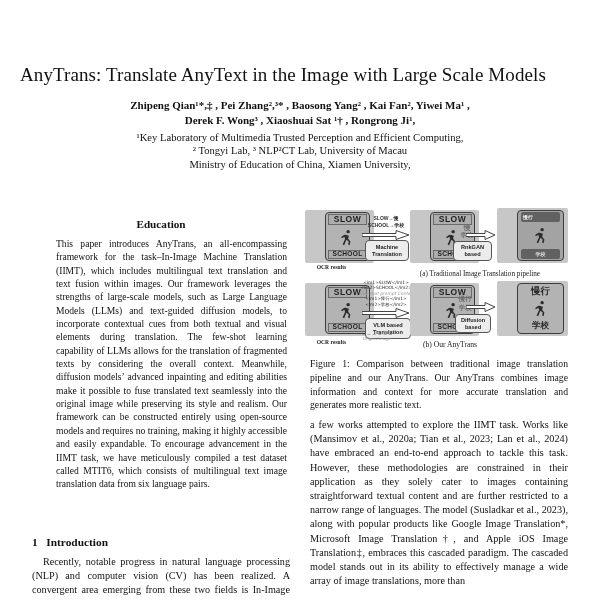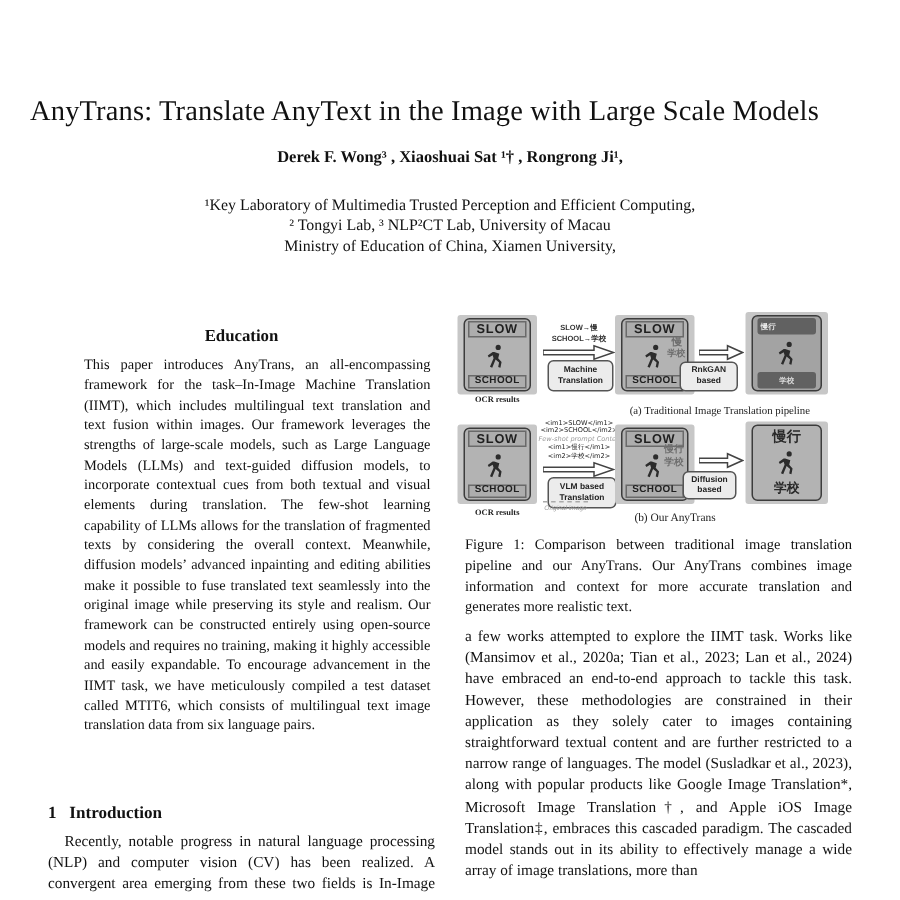--- a/index.html
+++ b/index.html
@@ -18,21 +18,21 @@
   .abs-body{position:absolute;top:25px;left:24px;width:231px;font-size:9.6px;
             line-height:13.35px;text-align:justify;}
   .sec-head{position:absolute;top:324px;left:0;font-size:11.4px;font-weight:bold;}
   .intro-body{position:absolute;top:343px;left:0;width:258px;font-size:10.2px;
               line-height:14.2px;text-align:justify;}
   .intro-body .indent{display:inline-block;width:11px;}
   
   .fig{position:absolute;top:0;left:0;width:258px;height:152px;
        font-family:"Liberation Sans","DejaVu Sans",sans-serif;}
   .photo{position:absolute;background:#c7c7c7;border-radius:2px;
-         display:flex;align-items:center;justify-content:center;}
+         display:flex;align-items:center;justify-content:center;padding-left:16px;}
   .sign{position:relative;width:84%;height:92%;background:#b3b3b3;border:1.5px solid #3c3c3c;
         border-radius:4px;display:flex;flex-direction:column;align-items:center;
         justify-content:space-between;padding:1px;box-sizing:border-box;}
   .sign-top,.sign-bot{width:92%;text-align:center;border:0.5px solid #6a6a6a;background:#adadad;
         font-weight:bold;color:#1f1f1f;line-height:1.05;}
   .sign-top{font-size:8.5px;letter-spacing:.5px;}
   .sign-bot{font-size:6.6px;letter-spacing:.3px;}
   .sign-mid{flex:1;display:flex;align-items:center;justify-content:center;width:100%;position:relative;}
   .kid{width:18px;height:20px;fill:#2c2c2c;}
   .ovl{position:absolute;color:#6f6f6f;font-weight:bold;font-family:"DejaVu Sans",sans-serif;}
@@ -61,20 +61,21 @@
               line-height:14.2px;text-align:justify;}
 </style>
 </head>
 <body>
 
 <div class="page">
 
   <div class="title">AnyTrans: Translate AnyText in the Image with Large Scale Models</div>
 
   <div class="authors">
+    <div>Zhipeng Qian¹*,‡ , Pei Zhang²,³* , Baosong Yang² , Kai Fan², Yiwei Ma¹ ,</div>
     <div>Derek F. Wong³ , Xiaoshuai Sat ¹† , Rongrong Ji¹,</div>
   </div>
 
   <div class="affils">
     <div>¹Key Laboratory of Multimedia Trusted Perception and Efficient Computing,</div>
     <div>² Tongyi Lab, ³ NLP²CT Lab, University of Macau</div>
     <div>Ministry of Education of China, Xiamen University,</div>
   </div>
 
   <div class="col-left">

